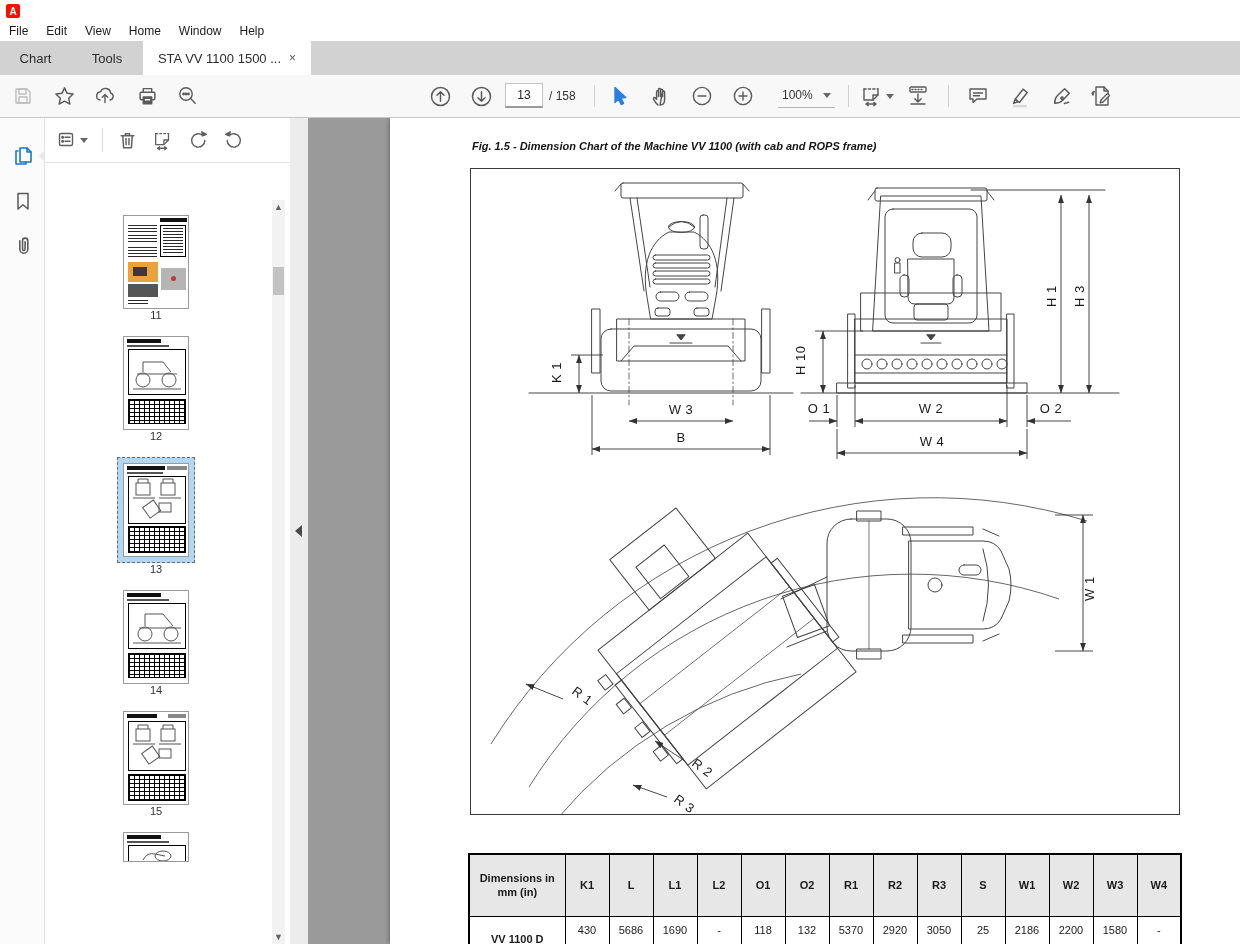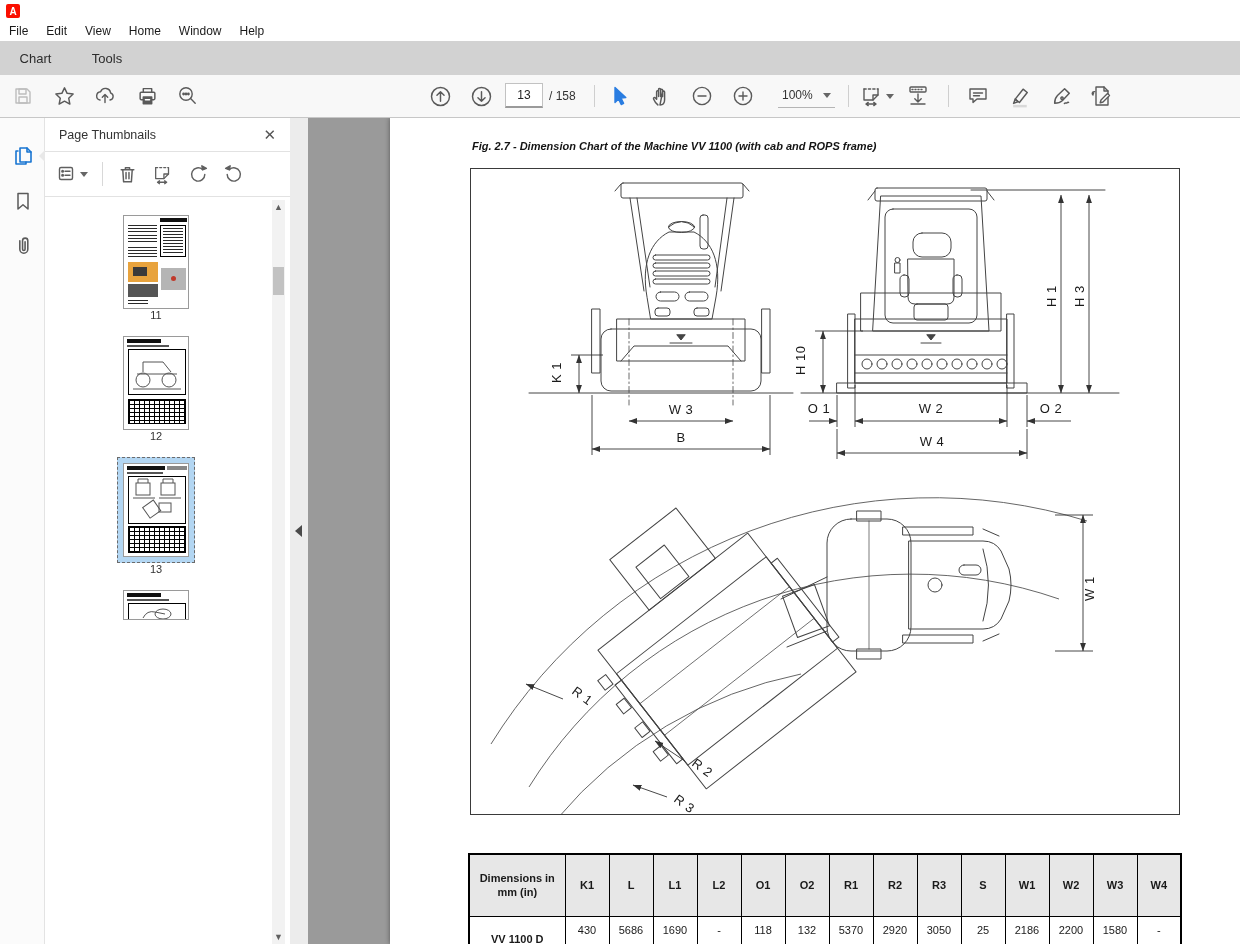--- a/index.html
+++ b/index.html
@@ -97,20 +97,24 @@
     <span class="mitem">Edit</span>
     <span class="mitem">View</span>
     <span class="mitem">Home</span>
     <span class="mitem">Window</span>
     <span class="mitem">Help</span>
   </div>
 
   <div class="tabbar">
     <div class="tab home">Chart</div>
     <div class="tab tools">Tools</div>
+    <div class="tab doc">
+      <span>STA VV 1100 1500 ...</span>
+      <span class="closex">×</span>
+    </div>
   </div>
 
   <div class="toolbar">
     <div class="tbtn" style="left:8px">
       <svg width="20" height="20" viewBox="0 0 20 20" style="stroke:#bdbdbd">
         <path d="M3 3h11l3 3v11H3z"></path>
           <rect x="6" y="3" width="7" height="5"></rect>
           <rect x="6" y="11" width="8" height="6"></rect>
         </svg>
     </div>
@@ -252,24 +256,20 @@
           </svg>
       </div>
       <div class="railbtn" style="top:115px">
         <svg width="21" height="21" viewBox="0 0 20 20">
           <path d="M6.5 5.5v8a3.8 3.8 0 0 0 7.6 0v-8a2.5 2.5 0 0 0-5 0v8a1.2 1.2 0 0 0 2.4 0v-7"></path>
           </svg>
       </div>
     </div>
 
     <div class="panel">
-      <div class="panelheader">
-        <span class="paneltitle">Page Thumbnails</span>
-        <span class="panelclose">✕</span>
-      </div>
       <div class="paneltools">
         <div class="ptool">
           <svg width="20" height="20" viewBox="0 0 20 20">
             <rect x="2.5" y="3.5" width="13" height="12" rx="1.5"></rect>
             <circle cx="5.6" cy="7.3" r="0.8" style="fill:#5f5f5f"></circle>
               <path d="M8 7.3h5"></path>
             <circle cx="5.6" cy="11.3" r="0.8" style="fill:#5f5f5f"></circle>
               <path d="M8 11.3h5"></path>
             </svg>
           <span class="caret"></span>
@@ -359,21 +359,56 @@
                   <rect x="30" y="26" width="12" height="9"></rect>
                   <path d="M4 21h22M30 21h22"></path>
                   </svg>
               </div>
               <div class="abs grid" style="left:4px;top:62px;width:58px;height:27px"></div>
             </div>
           </div>
           <div class="tnum">13</div>
         </div>
 
-
+        <div class="thumb">
+          <div class="tpage">
+            <div class="abs" style="left:3px;top:2px;width:34px;height:4px;background:#111"></div>
+            <div class="abs" style="left:3px;top:8px;width:42px;height:2px;background:#555"></div>
+            <div class="abs" style="left:4px;top:12px;width:58px;height:46px;border:1px solid #000">
+              <svg width="56" height="44" viewBox="0 0 56 44">
+                <circle cx="16" cy="30" r="7"></circle>
+                  <circle cx="42" cy="30" r="7"></circle>
+                <path d="M10 24h42M16 10h18l10 12M16 10v12"></path>
+                  <path d="M4 39h48"></path>
+                </svg>
+            </div>
+            <div class="abs grid" style="left:4px;top:62px;width:58px;height:25px"></div>
+          </div>
+          <div class="tnum">14</div>
+        </div>
+
+        <div class="thumb">
+          <div class="tpage">
+            <div class="abs" style="left:3px;top:2px;width:30px;height:4px;background:#111"></div>
+            <div class="abs" style="left:44px;top:2px;width:18px;height:4px;background:#888"></div>
+            <div class="abs" style="left:4px;top:9px;width:58px;height:50px;border:1px solid #000">
+              <svg width="56" height="48" viewBox="0 0 56 48">
+                <rect x="7" y="7" width="14" height="12"></rect>
+                  <path d="M9 7V3h10v4"></path>
+                <rect x="32" y="7" width="14" height="12"></rect>
+                  <path d="M34 7V3h10v4"></path>
+                <rect x="15" y="27" width="13" height="13" transform="rotate(-35 21 33)"></rect>
+                <rect x="30" y="27" width="12" height="9"></rect>
+                <path d="M4 22h22M30 22h22"></path>
+                </svg>
+            </div>
+            <div class="abs grid" style="left:4px;top:62px;width:58px;height:27px"></div>
+          </div>
+          <div class="tnum">15</div>
+        </div>
 
         <div class="thumb">
           <div class="tpage" style="height:30px">
             <div class="abs" style="left:3px;top:2px;width:34px;height:4px;background:#111"></div>
             <div class="abs" style="left:3px;top:8px;width:42px;height:2px;background:#555"></div>
             <div class="abs" style="left:4px;top:12px;width:58px;height:30px;border:1px solid #000">
               <svg width="56" height="18" viewBox="0 0 56 18">
                   <path d="M14 14q4-8 12-6l10 2"></path>
                   <ellipse cx="34" cy="10" rx="8" ry="5"></ellipse>
                 </svg>
@@ -390,21 +425,21 @@
       </div>
     </div>
 
     <div class="strip">
       <div class="collapsearrow"></div>
     </div>
 
     <div class="docarea">
       <div class="page">
 
-        <div class="caption">Fig. 2.7 - Dimension Chart of the Machine VV 1100 (with cab and ROPS frame)</div>
+        <div class="caption">Fig. 1.5 - Dimension Chart of the Machine VV 1100 (with cab and ROPS frame)</div>
 
         <div class="figbox">
           <svg width="708" height="645" viewBox="0 0 708 645">
             <defs>
               <marker id="ar" viewBox="0 0 10 10" refX="9.3" refY="5" markerWidth="10" markerHeight="10" orient="auto-start-reverse">
                 <path d="M0 1.6 L9.6 5 L0 8.4 z" fill="#333"></path>
               </marker>
             </defs>
             <g stroke="#444" fill="none" stroke-width="1" stroke-linejoin="round" stroke-linecap="round">
 

